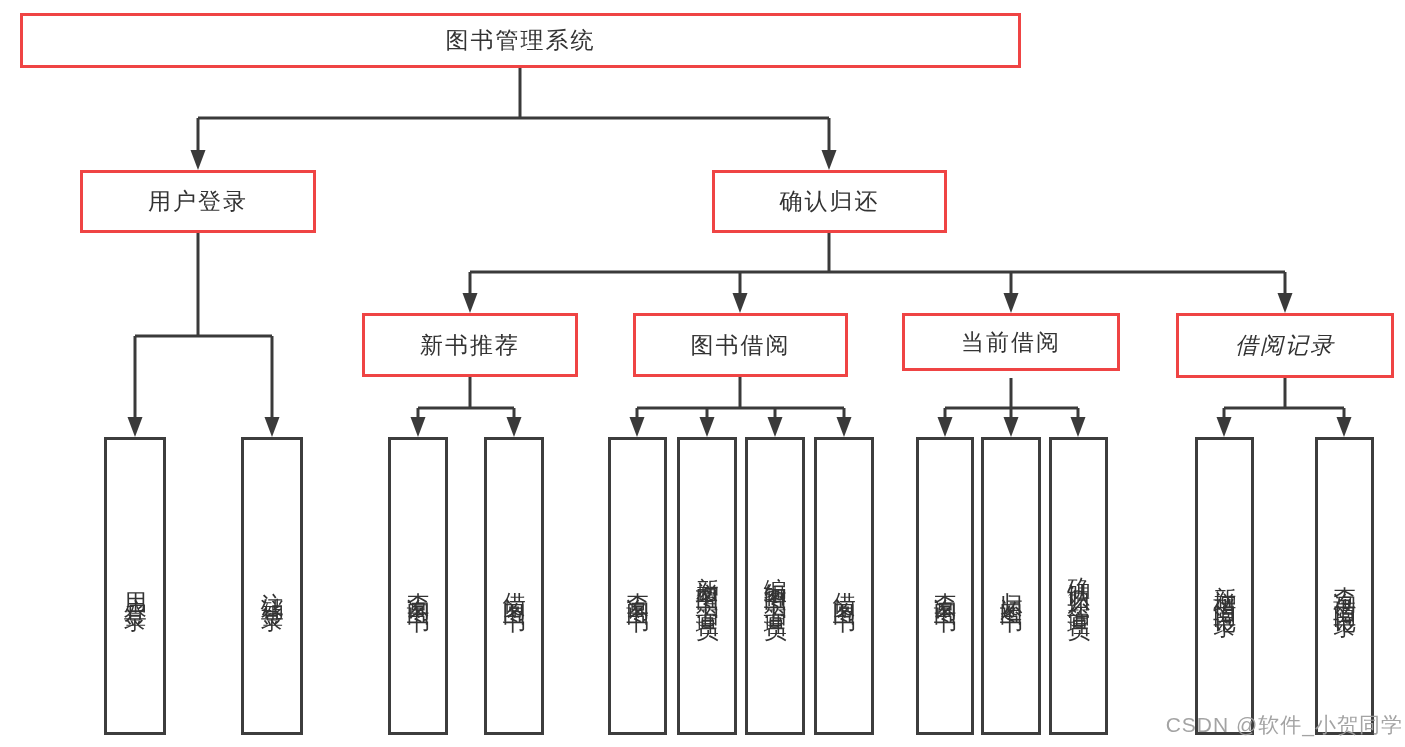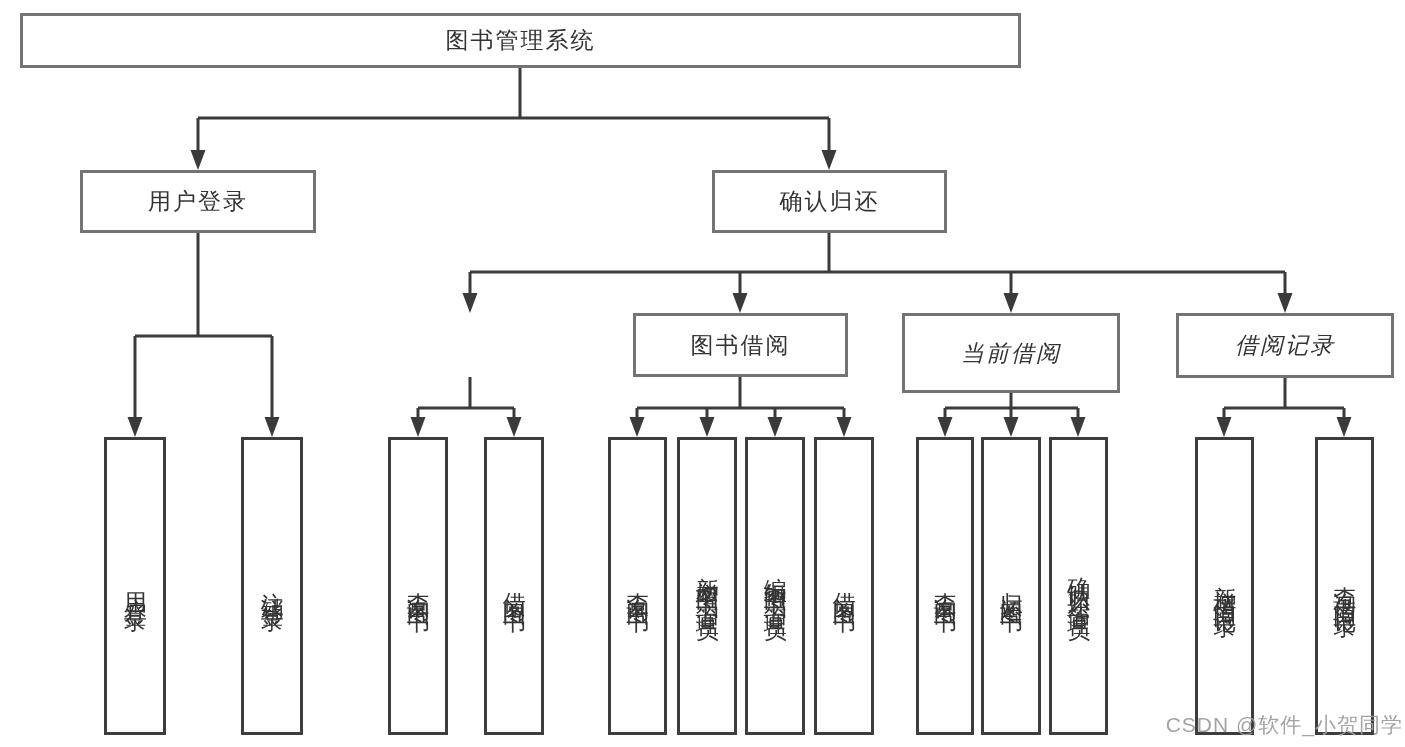--- a/index.html
+++ b/index.html
@@ -13,21 +13,21 @@
   }
   #connectors {
     position: absolute;
     left: 0; top: 0;
     width: 1405px; height: 747px;
     pointer-events: none;
   }
   .node {
     position: absolute;
     box-sizing: border-box;
-    border: 3px solid #737373;
+    border: 3px solid #ef4444;
     background: #ffffff;
     display: flex;
     align-items: center;
     justify-content: center;
     color: #333333;
     font-size: 23px;
     letter-spacing: 2px;
     white-space: nowrap;
   }
   .leaf {
@@ -131,22 +131,23 @@
       <polygon points="1216.5,417 1231.5,417 1224,437"></polygon>
       <polygon points="1336.5,417 1351.5,417 1344,437"></polygon>
     </g>
   </svg>
 
   <div class="node" style="left:20px; top:13px; width:1001px; height:55px;">图书管理系统</div>
 
   <div class="node" style="left:80px; top:170px; width:236px; height:63px;">用户登录</div>
   <div class="node" style="left:712px; top:170px; width:235px; height:63px;">确认归还</div>
 
+  <div class="node" style="left:362px; top:313px; width:216px; height:64px;">新书推荐</div>
   <div class="node" style="left:633px; top:313px; width:215px; height:64px;">图书借阅</div>
-  <div class="node" style="left:902px; top:313px; width:218px; height:80px;font-style:italic;">当前借阅</div>
+  <div class="node" style="left:902px; top:313px; width:218px; height:58px;">当前借阅</div>
   <div class="node" style="left:1176px; top:313px; width:218px; height:65px;font-style:italic;">借阅记录</div>
 
   <div class="leaf" style="left:104px; width:62px;">
     <span class="vtext">用户登录</span>
   </div>
   <div class="leaf" style="left:241px; width:62px;">
     <span class="vtext">注销登录</span>
   </div>
   <div class="leaf" style="left:388px; width:60px;">
     <span class="vtext">查询图书</span>

